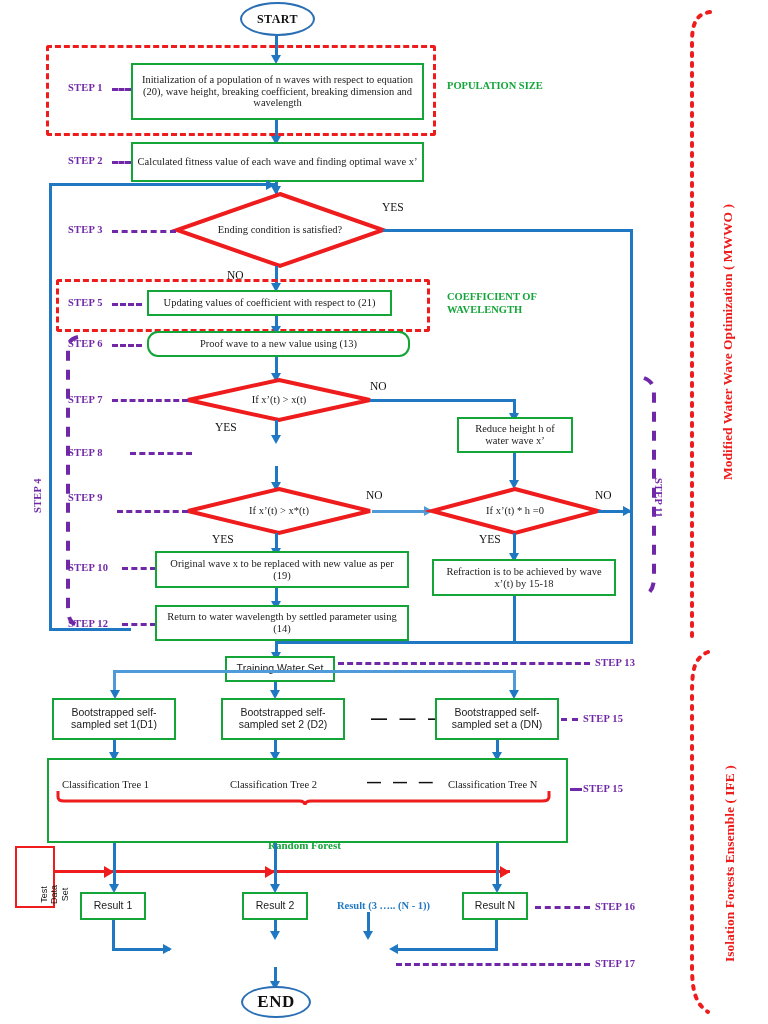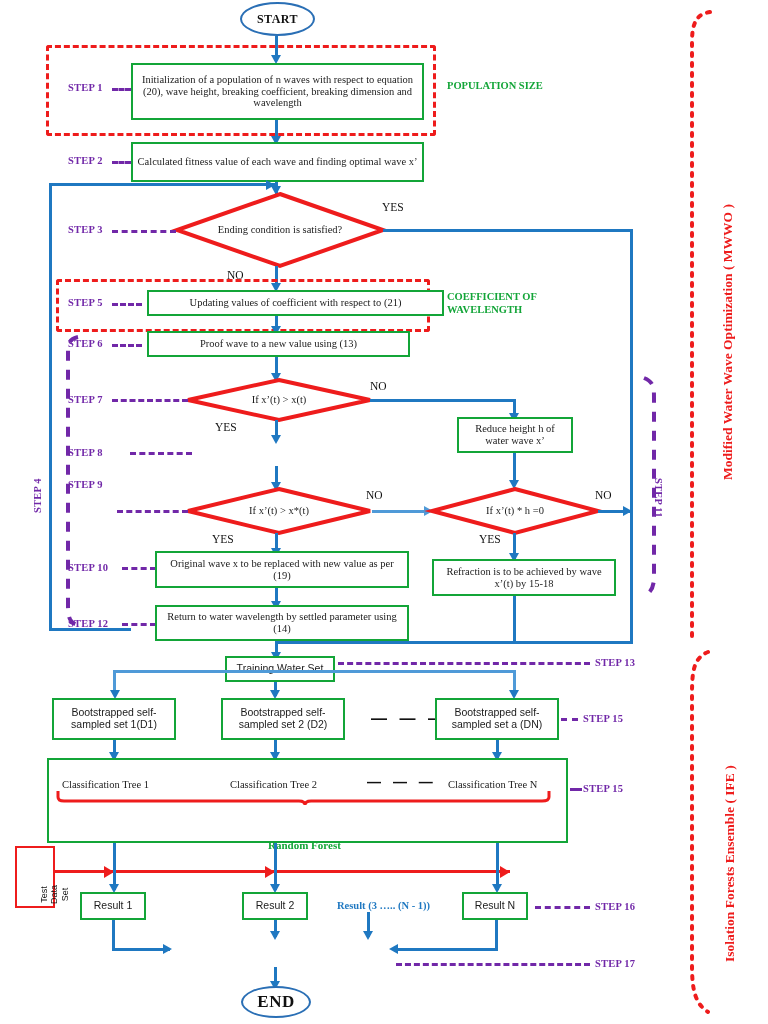--- a/index.html
+++ b/index.html
@@ -136,36 +136,36 @@
   <div class="ln" style="left:275px;top:266px;width:3px;height:22px;"></div>
   <div class="arw d" style="left:271px;top:283px;"></div>
 
   <div class="redgroup" style="left:56px;top:279px;width:368px;height:47px;"></div>
   <div class="greenlab" style="left:447px;top:290px;">COEFFICIENT OF
 WAVELENGTH</div>
 
   <div class="step" style="left:68px;top:297px;">STEP 5</div>
   <div class="dashconn" style="left:112px;top:303px;width:30px;"></div>
 
-  <div class="gbox abs" style="left:147px;top:290px;width:297px;height:26px;font-size:10.5px;">
+  <div class="gbox abs" style="left:147px;top:290px;width:245px;height:26px;font-size:10.5px;">
     <span>Updating values of coefficient with respect to (21)</span>
   </div>
 
   <div class="ln" style="left:275px;top:316px;width:3px;height:16px;"></div>
   <div class="arw d" style="left:271px;top:326px;"></div>
 
   <svg class="abs" style="left:62px;top:333px;width:22px;height:295px;">
     <path d="M16,4 C6,6 6,12 6,22 L6,273 C6,285 8,290 16,292" fill="none" stroke="#7128a8" stroke-width="4" stroke-dasharray="10 9" stroke-linecap="butt"></path>
   </svg>
   <div class="step rot-ccw" style="left:32px;top:513px;font-size:10.5px;">STEP 4</div>
 
   <div class="step" style="left:68px;top:338px;">STEP 6</div>
   <div class="dashconn" style="left:112px;top:344px;width:30px;"></div>
 
-  <div class="gbox abs" style="left:147px;top:331px;width:263px;height:26px;font-size:10.5px;">
+  <div class="gbox abs" style="left:147px;top:331px;width:263px;height:26px;font-size:10.5px;border-radius:11px;">
     <span>Proof wave to a new value using (13)</span>
   </div>
   <div class="ln" style="left:275px;top:357px;width:3px;height:22px;"></div>
   <div class="arw d" style="left:271px;top:373px;"></div>
 
   <div class="dia" style="left:186px;top:378px;width:186px;height:44px;">
     <svg width="186" height="44">
         <polygon points="93,2 184,22 93,42 2,22" fill="#fff" stroke="#ee1c1c" stroke-width="4"></polygon>
       </svg>
     <div class="lbl" style="font-size:10.5px;">
@@ -198,21 +198,21 @@
   <div class="arw d" style="left:509px;top:480px;"></div>
 
   <div class="dia" style="left:186px;top:487px;width:186px;height:48px;">
     <svg width="186" height="48">
         <polygon points="93,2 184,24 93,46 2,24" fill="#fff" stroke="#ee1c1c" stroke-width="4"></polygon>
       </svg>
     <div class="lbl" style="font-size:10.5px;">
         <span>If x’(t) &gt; x*(t)</span>
       </div>
   </div>
-  <div class="step" style="left:68px;top:479px;text-align:center;">STEP 9</div>
+  <div class="step" style="left:68px;top:492px;text-align:center;">STEP 9</div>
   <div class="dashconn" style="left:117px;top:510px;width:71px;"></div>
 
   <div class="yn" style="left:366px;top:489px;">NO</div>
   <div class="yn" style="left:212px;top:533px;">YES</div>
 
   <div class="ln light" style="left:372px;top:510px;width:57px;height:2.5px;"></div>
   <div class="arw rlight" style="left:424px;top:506px;"></div>
 
   <div class="ln" style="left:275px;top:533px;width:3px;height:20px;"></div>
   <div class="arw d" style="left:271px;top:548px;"></div>

